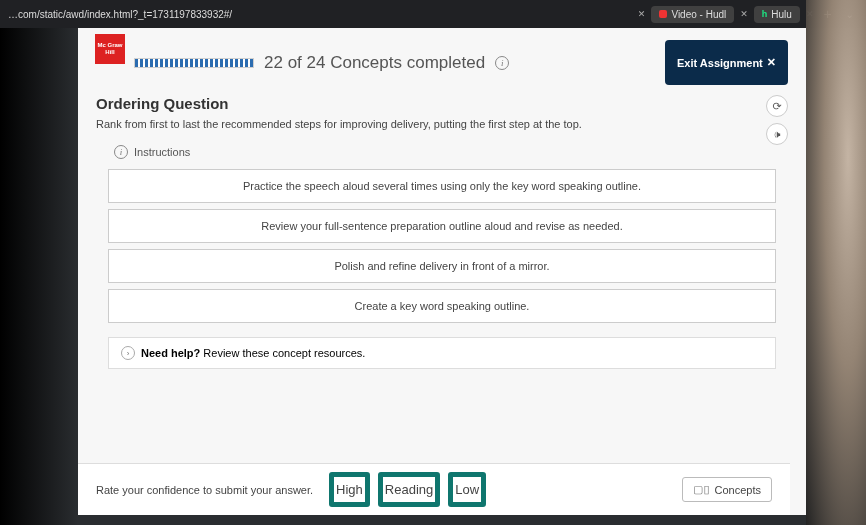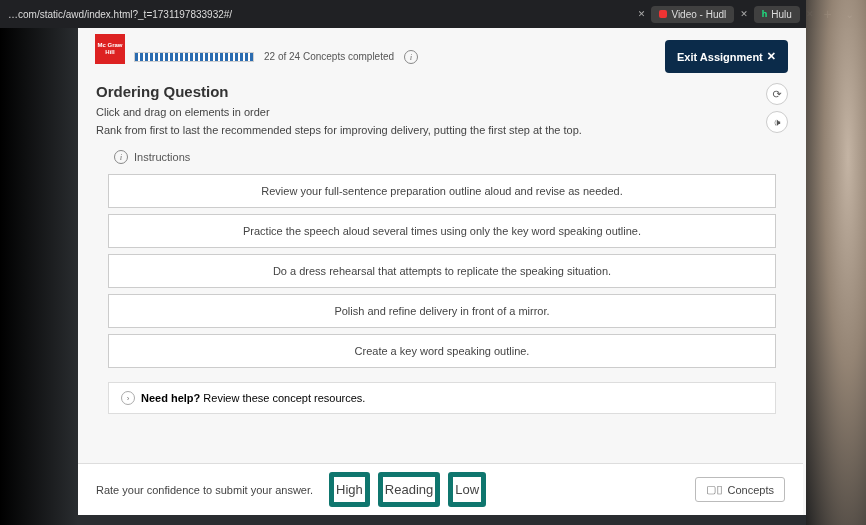--- a/index.html
+++ b/index.html
@@ -66,33 +66,33 @@
     align-items:center;
     padding: 12px 18px 8px 56px;
     gap:10px;
   }
   .progress {
     width: 120px; height: 10px;
     background: repeating-linear-gradient(90deg,#2b6cb0 0 3px,#fff 3px 5px);
     border:1px solid #cfcfcf;
     flex: 0 0 auto;
   }
-  .progress-text { font-size:10px; color:#555;text-align:right; }
+  .progress-text { font-size:17px; color:#555;text-align:right; }
   .info-icon {
     width:14px; height:14px; border:1px solid #888; border-radius:50%;
     display:inline-flex; align-items:center; justify-content:center;
     font-size:9px; color:#777; font-style:italic; font-family:Georgia,serif;
   }
   .exit-btn {
     margin-left:auto;
     background:#0b2b4a;
     color:#fff;
     font-size:11px;
     font-weight:bold;
-    padding:10px 12px;
+    padding:16px 12px;
     border-radius:4px;
     border:none;
     display:flex; align-items:center; gap:4px;
   }
   .question-wrap {
     padding: 2px 18px 10px 18px;
   }
   .q-header { display:flex; align-items:flex-start; }
   .q-title { font-weight:bold; font-size:15px; color:#333; margin-bottom:6px;}
   .circle-btn {
@@ -125,21 +125,21 @@
     padding: 8px 12px;
     font-size:11px;
     display:flex; align-items:center; gap:6px;
   }
   .help-box strong { font-weight:bold; }
   .chev-circle{
     width:14px;height:14px;border:1px solid #aaa;border-radius:50%;
     display:inline-flex;align-items:center;justify-content:center;font-size:8px;color:#777;
   }
   .footer {
-    position:absolute; bottom:0; left:0; right:3px;
+    position:absolute; bottom:0; left:0; right:16px;
     border-top:1px solid #ddd;
     background:#fff;
     padding: 8px 18px;
     display:flex; align-items:center; gap:8px;
   }
   .footer-text { font-size:11px; color:#444; margin-right:8px;}
   .conf-btn {
     border:5px solid #0f766e; background:#fff; color:#444;
     font-size:13px; padding:5px 2px; border-radius:3px;
   }
@@ -196,38 +196,36 @@
     <button class="exit-btn">
       <span>Exit Assignment</span>
       <span>✕</span>
     </button>
   </div>
 
   <div class="question-wrap">
     <div class="q-header">
       <div>
         <div class="q-title">Ordering Question</div>
-        <div class="instr1">Click and drag on elements in order</div>
         <div class="instr2">Rank from first to last the recommended steps for improving delivery, putting the first step at the top.</div>
       </div>
       <div style="margin-left:auto; display:flex; flex-direction:column; gap:6px; align-items:flex-end;">
         <div class="circle-btn">⟳</div>
         <div class="circle-btn">🕩</div>
       </div>
     </div>
 
     <div class="instructions-link">
       <span class="info-icon">i</span>
       <span>Instructions</span>
     </div>
 
     <div class="items">
+      <div class="item">Practice the speech aloud several times using only the key word speaking outline.</div>
       <div class="item">Review your full-sentence preparation outline aloud and revise as needed.</div>
-      <div class="item">Practice the speech aloud several times using only the key word speaking outline.</div>
-      <div class="item">Do a dress rehearsal that attempts to replicate the speaking situation.</div>
       <div class="item">Polish and refine delivery in front of a mirror.</div>
       <div class="item">Create a key word speaking outline.</div>
     </div>
 
     <div class="help-box">
       <span class="chev-circle">›</span>
       <span>
         <strong>Need help?</strong><span> Review these concept resources.</span>
       </span>
     </div>

